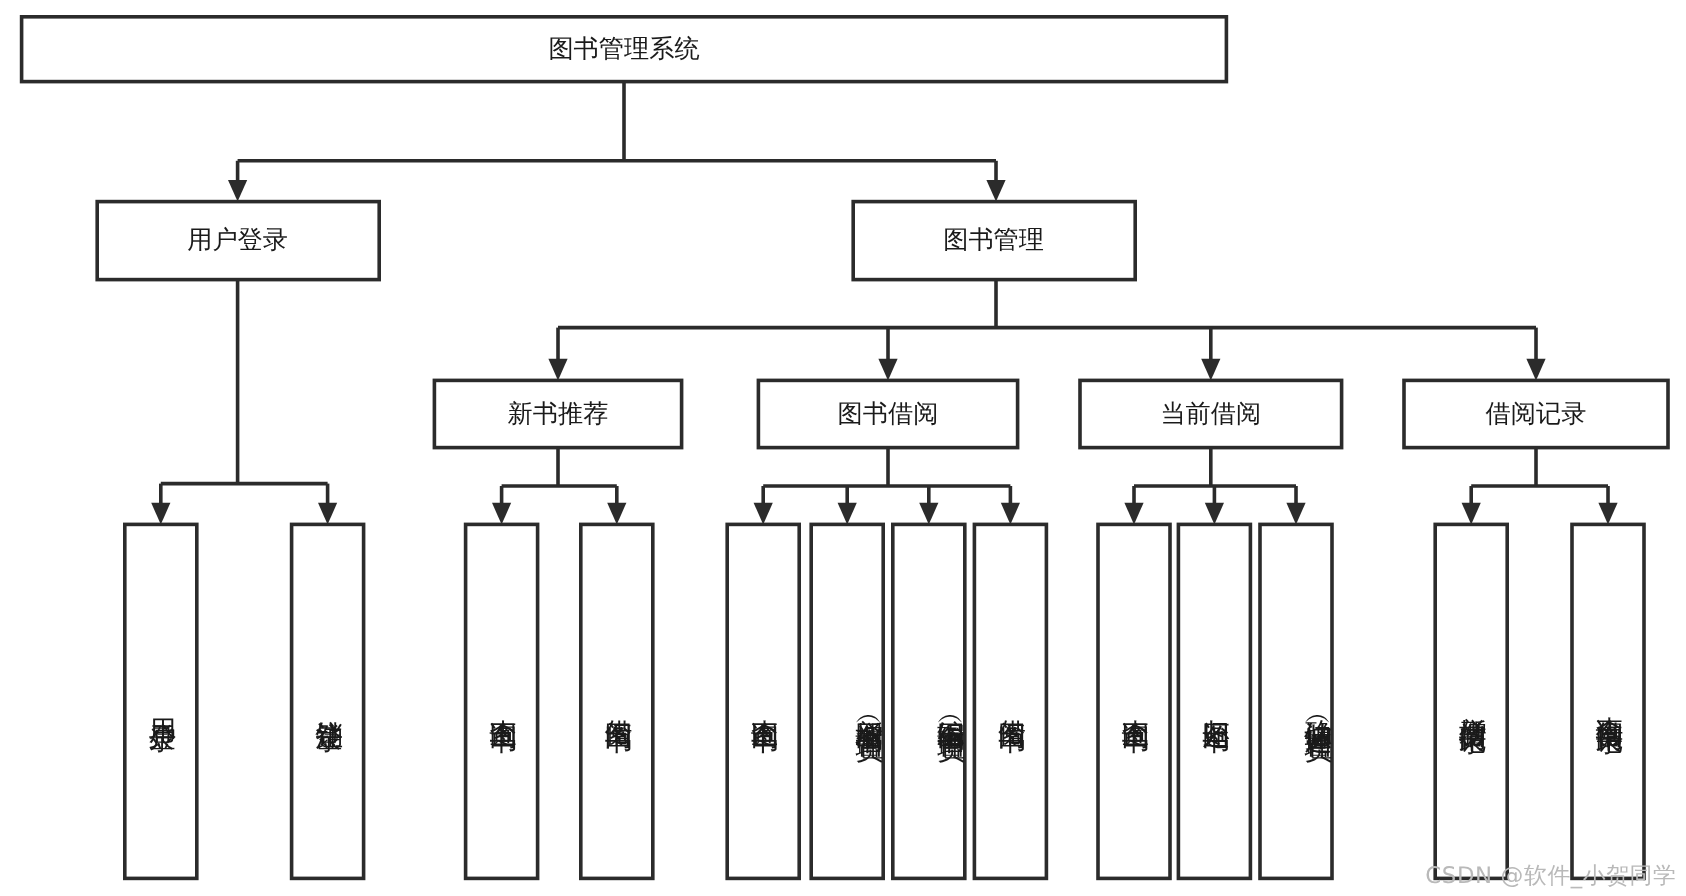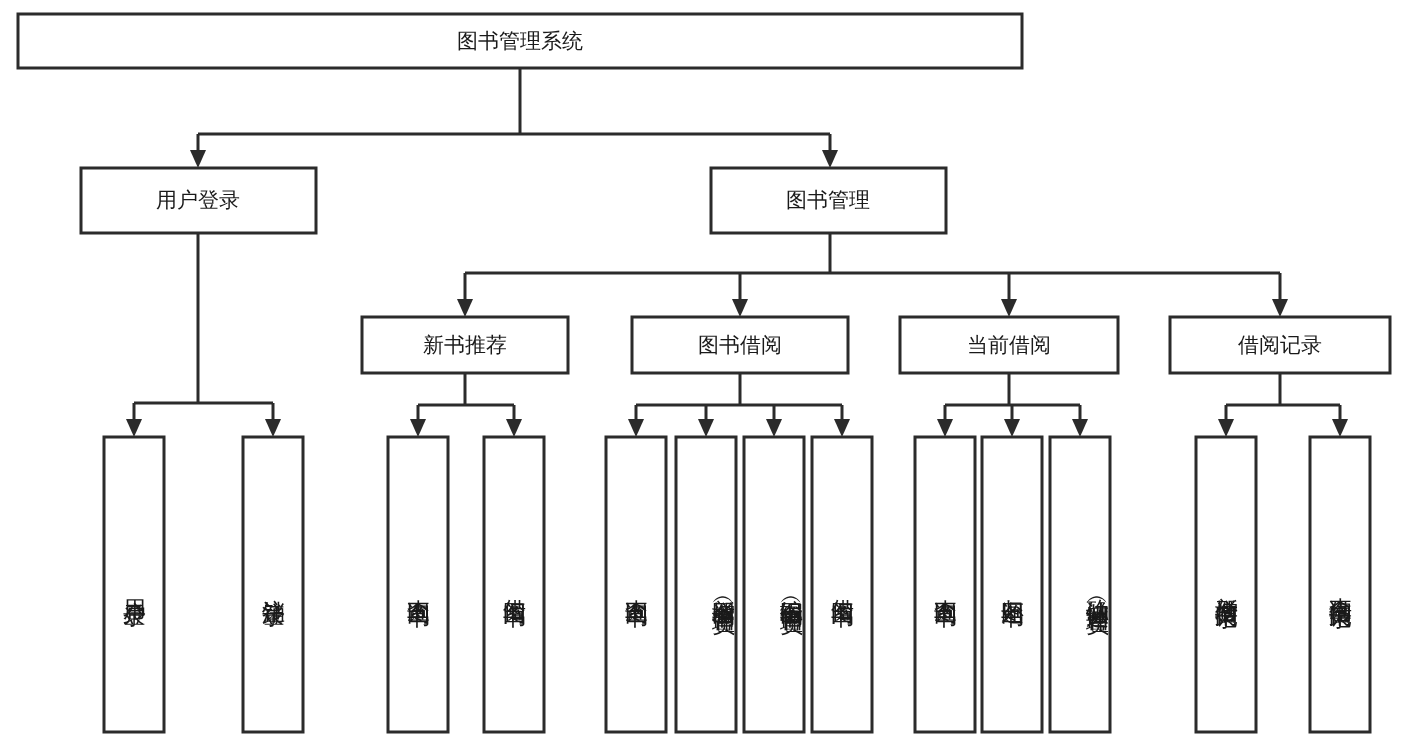--- a/index.html
+++ b/index.html
@@ -217,14 +217,15 @@
   <div class="leaf-label" style="left:606px; top:437px; width:60px; height:295px; display:flex; align-items:center; justify-content:center;">查询图书</div>
   <div class="leaf-label" style="left:676px; top:437px; width:60px; height:295px; display:flex; align-items:flex-start; justify-content:center; padding-top:10px; box-sizing:border-box;">新增图书（管理员）</div>
   <div class="leaf-label" style="left:744px; top:437px; width:60px; height:295px; display:flex; align-items:flex-start; justify-content:center; padding-top:10px; box-sizing:border-box;">编辑图书（管理员）</div>
   <div class="leaf-label" style="left:812px; top:437px; width:60px; height:295px; display:flex; align-items:center; justify-content:center;">借阅图书</div>
   <div class="leaf-label" style="left:915px; top:437px; width:60px; height:295px; display:flex; align-items:center; justify-content:center;">查询图书</div>
   <div class="leaf-label" style="left:982px; top:437px; width:60px; height:295px; display:flex; align-items:center; justify-content:center;">归还图书</div>
   <div class="leaf-label" style="left:1050px; top:437px; width:60px; height:295px; display:flex; align-items:flex-start; justify-content:center; padding-top:10px; box-sizing:border-box;">确认归还（管理员）</div>
   <div class="leaf-label" style="left:1196px; top:437px; width:60px; height:295px; display:flex; align-items:center; justify-content:center;">新增借阅记录</div>
   <div class="leaf-label" style="left:1310px; top:437px; width:60px; height:295px; display:flex; align-items:center; justify-content:center;">查询借阅记录</div>
 
+  <div class="watermark">CSDN @软件_小贺同学</div>
 
 </div>
 
 </body></html>

